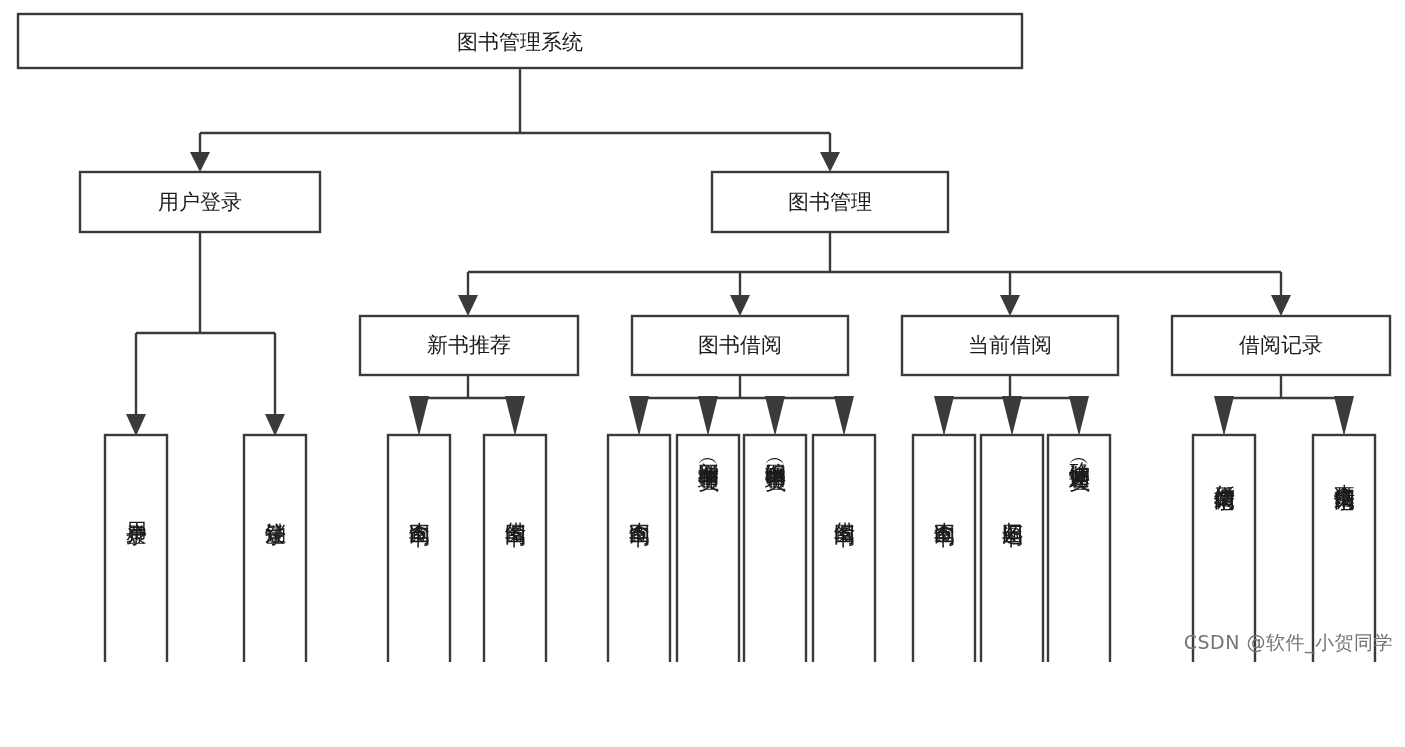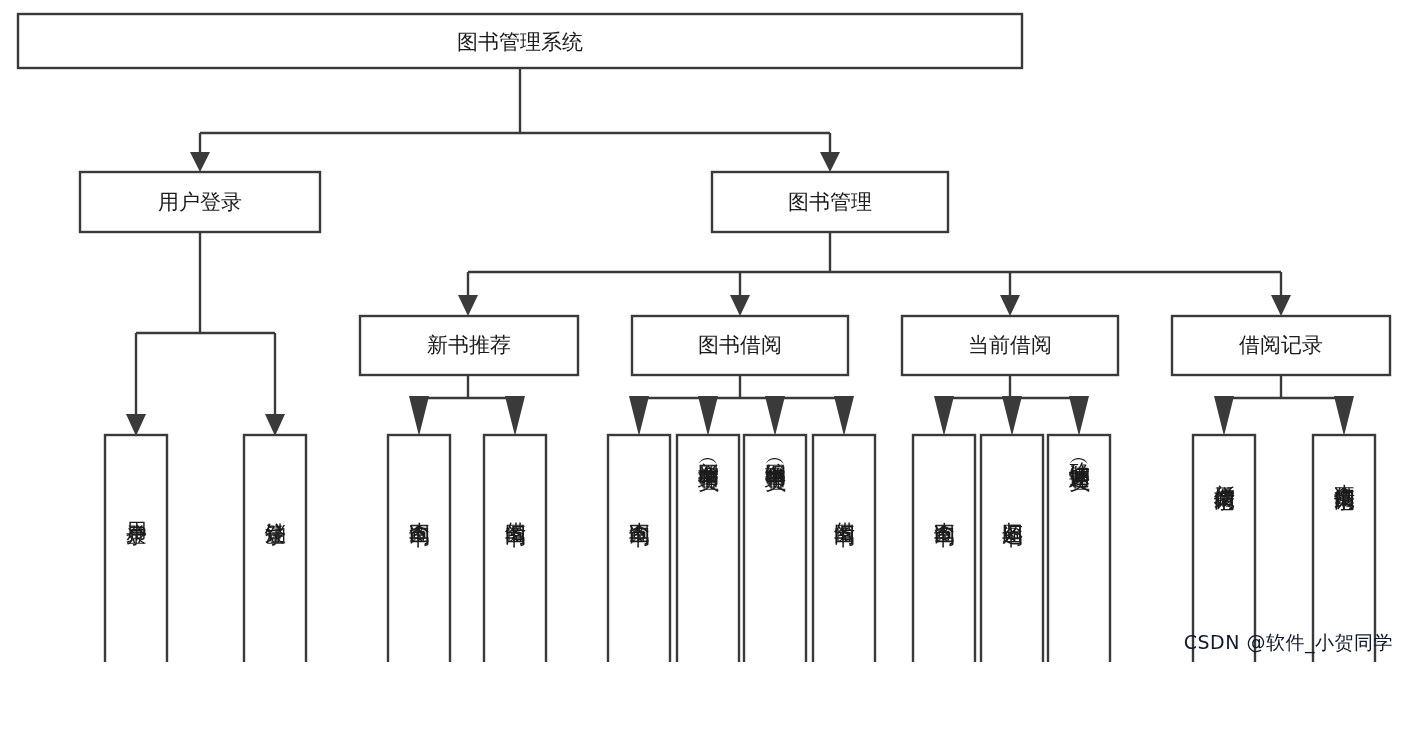--- a/index.html
+++ b/index.html
@@ -64,21 +64,21 @@
     letter-spacing: 1.5px;
     white-space: nowrap;
     text-align: center;
   }
   .watermark {
     position: absolute;
     right: 12px;
     bottom: 6px;
     font-family: "DejaVu Sans", "Liberation Sans", sans-serif;
     font-size: 19px;
-    color: #0f172a;
+    color: #737373;
     letter-spacing: 0.5px;
     white-space: nowrap;
   }
 </style>
 </head>
 <body>
 
 <div id="diagram-root">
 
   <svg id="flow" viewBox="0 0 1405 747">

